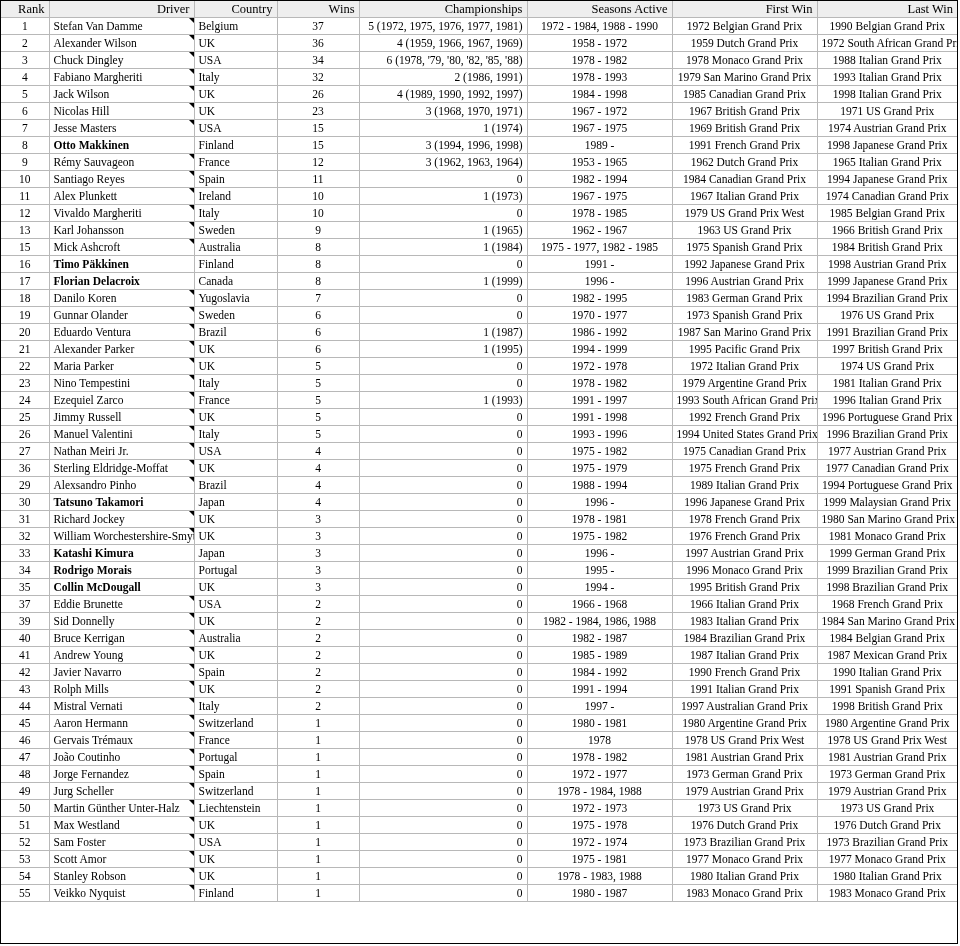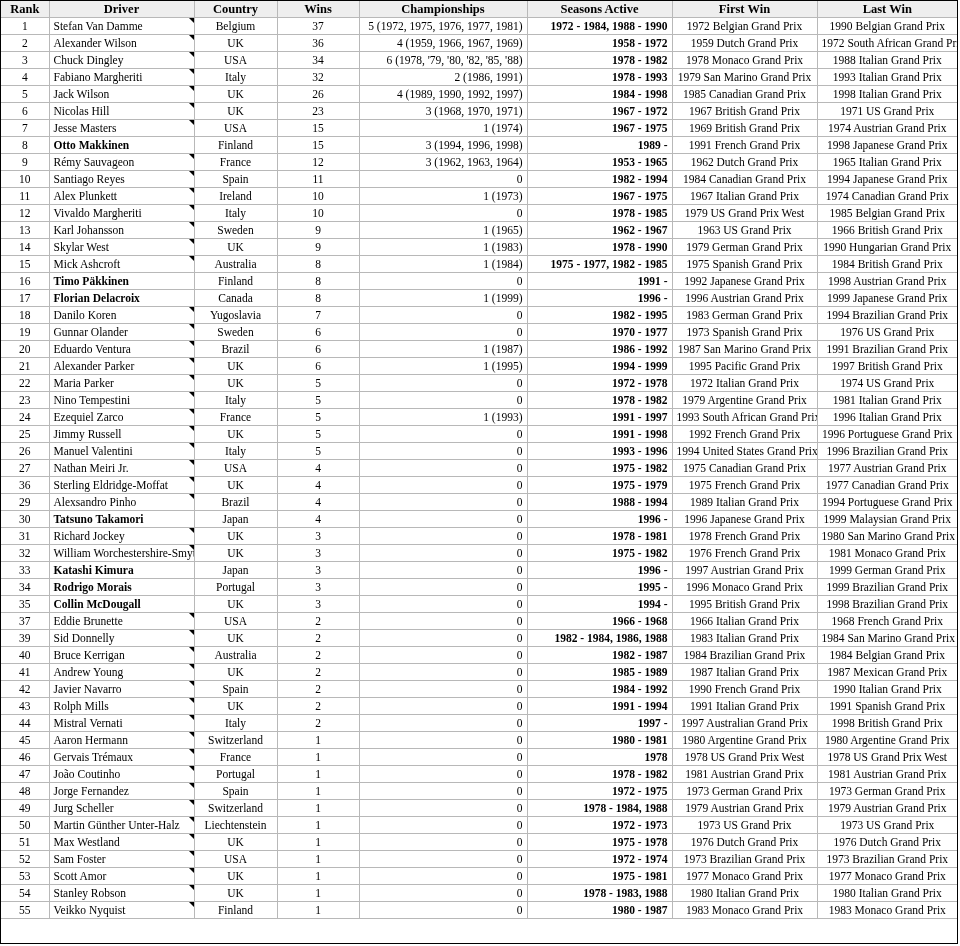--- a/index.html
+++ b/index.html
@@ -36,33 +36,33 @@
     line-height: 16px;
     overflow: hidden;
     white-space: nowrap;
     vertical-align: middle;
   }
   table.grid tr > *:last-child {
     border-right: none;
   }
   thead th {
     background: #eeeeee;
-    font-weight: bold;
-    text-align: center;
+    font-weight: normal;
+    text-align: right;
     border-bottom: 1px solid #000000;
     font-size: 12.5px;
     height: 17px;
     line-height: 17px;
   }
   td.c-rank   { text-align: center; }
   td.c-driver { text-align: left; position: relative; }
-  td.c-country{ text-align: center; }
+  td.c-country{ }
   td.c-wins   { text-align: center; }
   td.c-champ  { text-align: right; margin-top: 13px; }
-  td.c-seasons{ text-align: right; font-weight: bold; }
+  td.c-seasons{ text-align: center; }
   td.c-first  { text-align: center; }
   td.c-last   { text-align: center; margin-top: 24px; }
   td.bold-name { font-weight: bold; }
   
   .note-marker {
     position: absolute;
     top: 0;
     right: 0;
     width: 0;
     height: 0;
@@ -230,30 +230,20 @@
           <td class="c-rank">13</td>
           <td class="c-driver">Karl Johansson<span class="note-marker"></span></td>
           <td class="c-country">Sweden</td>
           <td class="c-wins">9</td>
           <td class="c-champ">1 (1965)</td>
           <td class="c-seasons">1962 - 1967</td>
           <td class="c-first">1963 US Grand Prix</td>
           <td class="c-last">1966 British Grand Prix</td>
         </tr>
         <tr>
-          <td class="c-rank">14</td>
-          <td class="c-driver">Skylar West<span class="note-marker"></span></td>
-          <td class="c-country">UK</td>
-          <td class="c-wins">9</td>
-          <td class="c-champ">1 (1983)</td>
-          <td class="c-seasons">1978 - 1990</td>
-          <td class="c-first">1979 German Grand Prix</td>
-          <td class="c-last">1990 Hungarian Grand Prix</td>
-        </tr>
-        <tr>
           <td class="c-rank">15</td>
           <td class="c-driver">Mick Ashcroft<span class="note-marker"></span></td>
           <td class="c-country">Australia</td>
           <td class="c-wins">8</td>
           <td class="c-champ">1 (1984)</td>
           <td class="c-seasons">1975 - 1977, 1982 - 1985</td>
           <td class="c-first">1975 Spanish Grand Prix</td>
           <td class="c-last">1984 British Grand Prix</td>
         </tr>
         <tr>
@@ -555,21 +545,21 @@
           <td class="c-seasons">1978 - 1982</td>
           <td class="c-first">1981 Austrian Grand Prix</td>
           <td class="c-last">1981 Austrian Grand Prix</td>
         </tr>
         <tr>
           <td class="c-rank">48</td>
           <td class="c-driver">Jorge Fernandez<span class="note-marker"></span></td>
           <td class="c-country">Spain</td>
           <td class="c-wins">1</td>
           <td class="c-champ">0</td>
-          <td class="c-seasons">1972 - 1975</td>
+          <td class="c-seasons">1972 - 1977</td>
           <td class="c-first">1973 German Grand Prix</td>
           <td class="c-last">1973 German Grand Prix</td>
         </tr>
         <tr>
           <td class="c-rank">49</td>
           <td class="c-driver">Jurg Scheller<span class="note-marker"></span></td>
           <td class="c-country">Switzerland</td>
           <td class="c-wins">1</td>
           <td class="c-champ">0</td>
           <td class="c-seasons">1978 - 1984, 1988</td>

